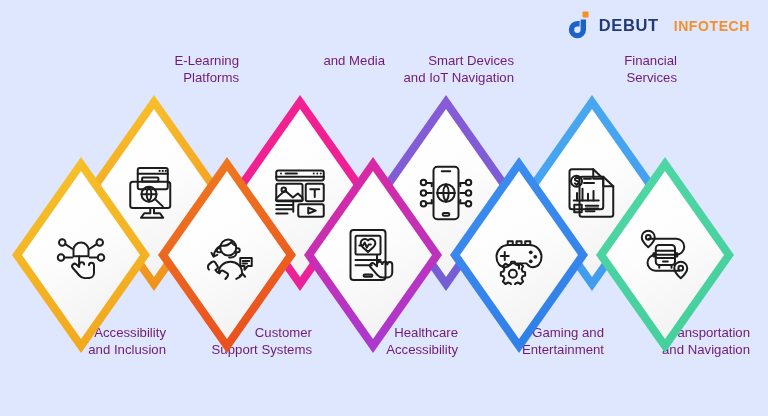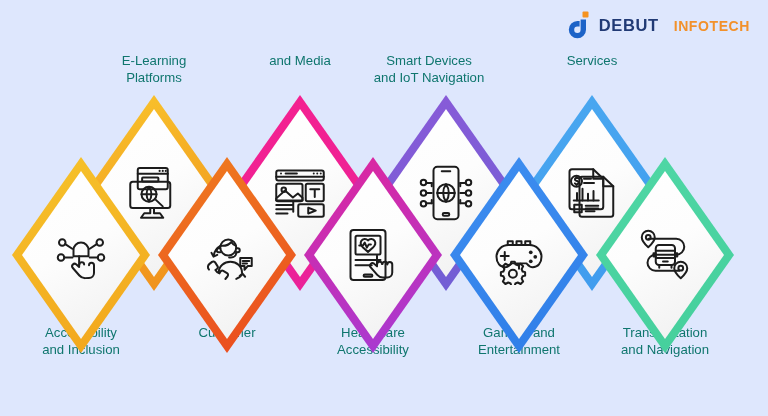--- a/index.html
+++ b/index.html
@@ -49,22 +49,22 @@
   .diamond .glyph{
     position:relative;z-index:3;
     width:56px;height:56px;
     display:flex;align-items:center;justify-content:center;
   }
   .diamond .glyph svg{width:100%;height:100%;display:block;}
 
   
   .label{
     position:absolute;
-    text-align:center;
-    color:#0f766e;
+    text-align:right;
+    color:#701a75;
     font-size:13.2px;
     line-height:17px;
     font-weight:500;
     width:170px;
     user-select:none;
   }
   .label span{display:block;}
 </style>
 </head>
 <body style="background: rgb(222, 231, 253);">
@@ -278,37 +278,39 @@
       <div class="label" style="left: -4px; top: 324px;">
         <span>Accessibility</span>
         <span>and Inclusion</span>
       </div>
       <div class="label" style="left: 69px; top: 52px;">
         <span>E-Learning</span>
         <span>Platforms</span>
       </div>
       <div class="label" style="left: 142px; top: 324px;">
         <span>Customer</span>
+        <span>Support Systems</span>
       </div>
       <div class="label" style="left: 215px; top: 52px;">
         <span>and Media</span>
       </div>
       <div class="label" style="left: 288px; top: 324px;">
         <span>Healthcare</span>
         <span>Accessibility</span>
       </div>
       <div class="label" style="left: 344px; top: 52px;">
         <span>Smart Devices</span>
         <span>and IoT Navigation</span>
       </div>
       <div class="label" style="left: 434px; top: 324px;">
         <span>Gaming and</span>
         <span>Entertainment</span>
       </div>
       <div class="label" style="left: 507px; top: 52px;">
+        <span>Financial</span>
         <span>Services</span>
       </div>
       <div class="label" style="left: 580px; top: 324px;">
         <span>Transportation</span>
         <span>and Navigation</span>
       </div>
     </div>
 
 </div>
 

